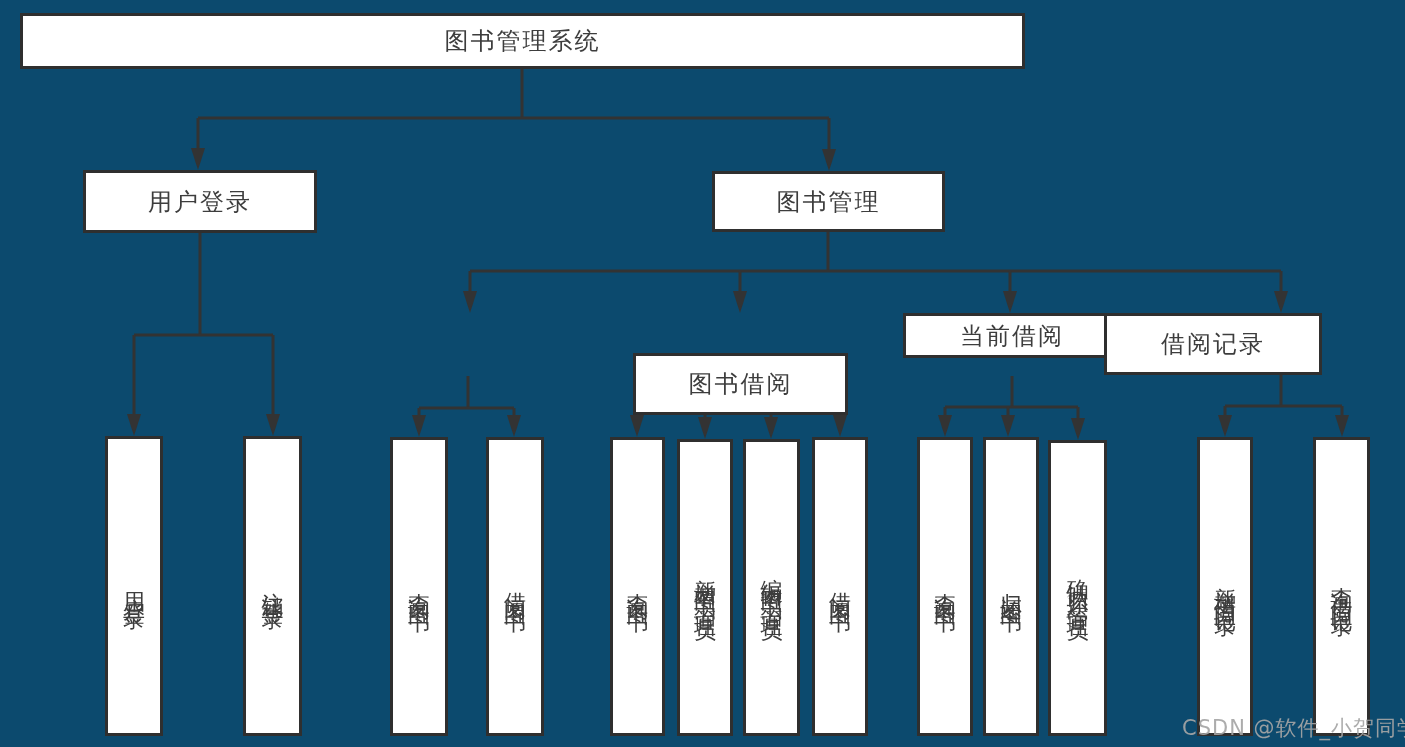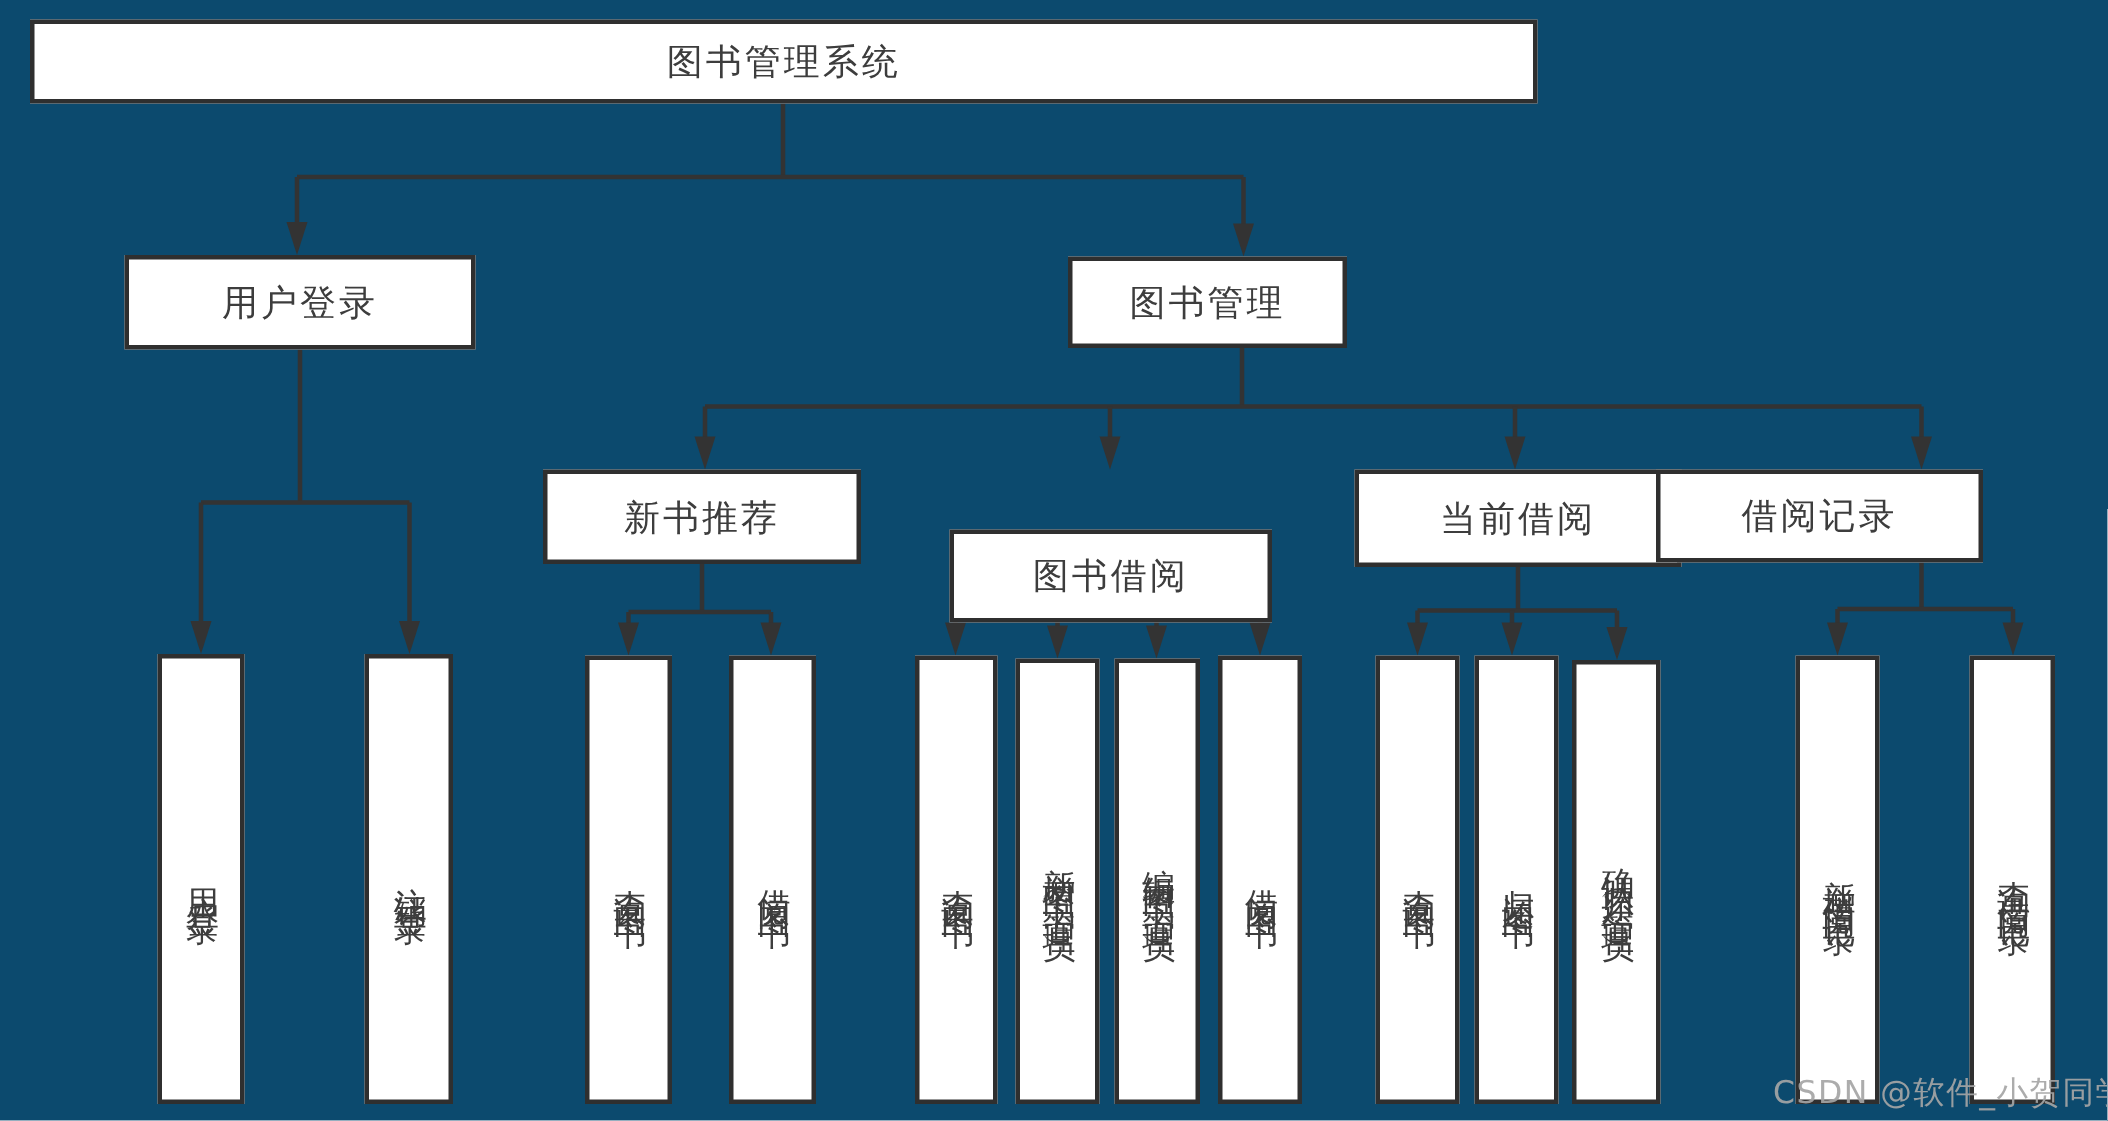--- a/index.html
+++ b/index.html
@@ -116,31 +116,28 @@
     </g>
   </svg>
 
   <div class="node hbox" style="left:20px;top:13px;width:1005px;height:56px;">
     <span>图书管理系统</span>
   </div>
 
   <div class="node hbox" style="left:83px;top:170px;width:234px;height:63px;">
     <span>用户登录</span>
   </div>
-  <div class="node hbox" style="left:712px;top:171px;width:186px;height:61px;">
+  <div class="node hbox" style="left:712px;top:171px;width:233px;height:61px;">
     <span>图书管理</span>
   </div>
 
-  <div class="node hbox" style="left:362px;top:313px;width:212px;height:63px;">
-    <span>新书推荐</span>
-  </div>
   <div class="node hbox" style="left:633px;top:313px;width:215px;height:62px;margin-top:40px;">
     <span>图书借阅</span>
   </div>
-  <div class="node hbox" style="left:903px;top:313px;width:218px;height:65px;">
+  <div class="node hbox" style="left:903px;top:313px;width:218px;height:45px;">
     <span>当前借阅</span>
   </div>
   <div class="node hbox" style="left:1104px;top:313px;width:218px;height:62px;">
     <span>借阅记录</span>
   </div>
 
   <div class="node vbox" style="left:105px;top:436px;width:58px;height:300px;">
     <span class="vtext">用户登录</span>
   </div>
   <div class="node vbox" style="left:243px;top:436px;width:59px;height:300px;">

